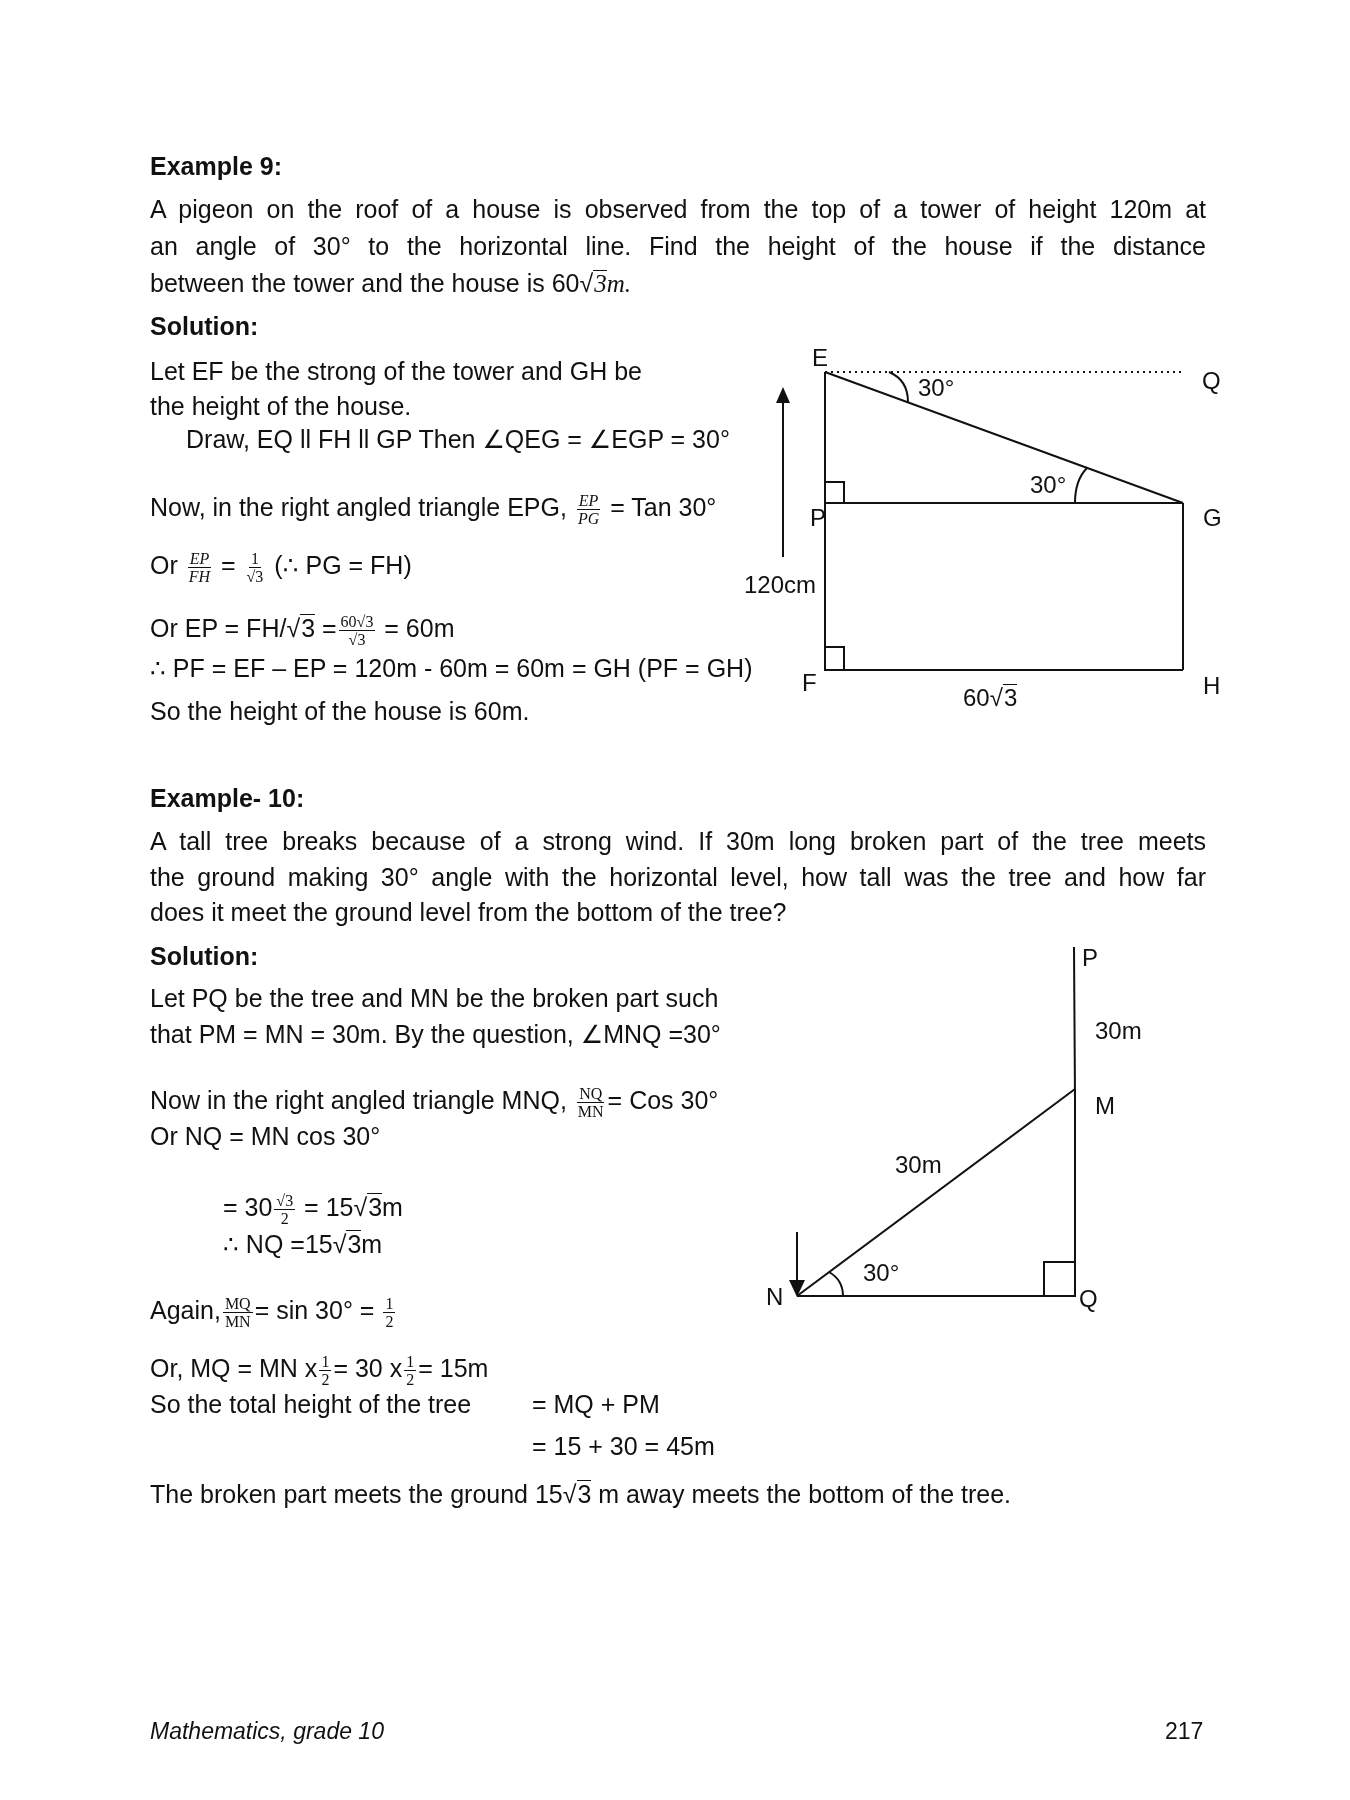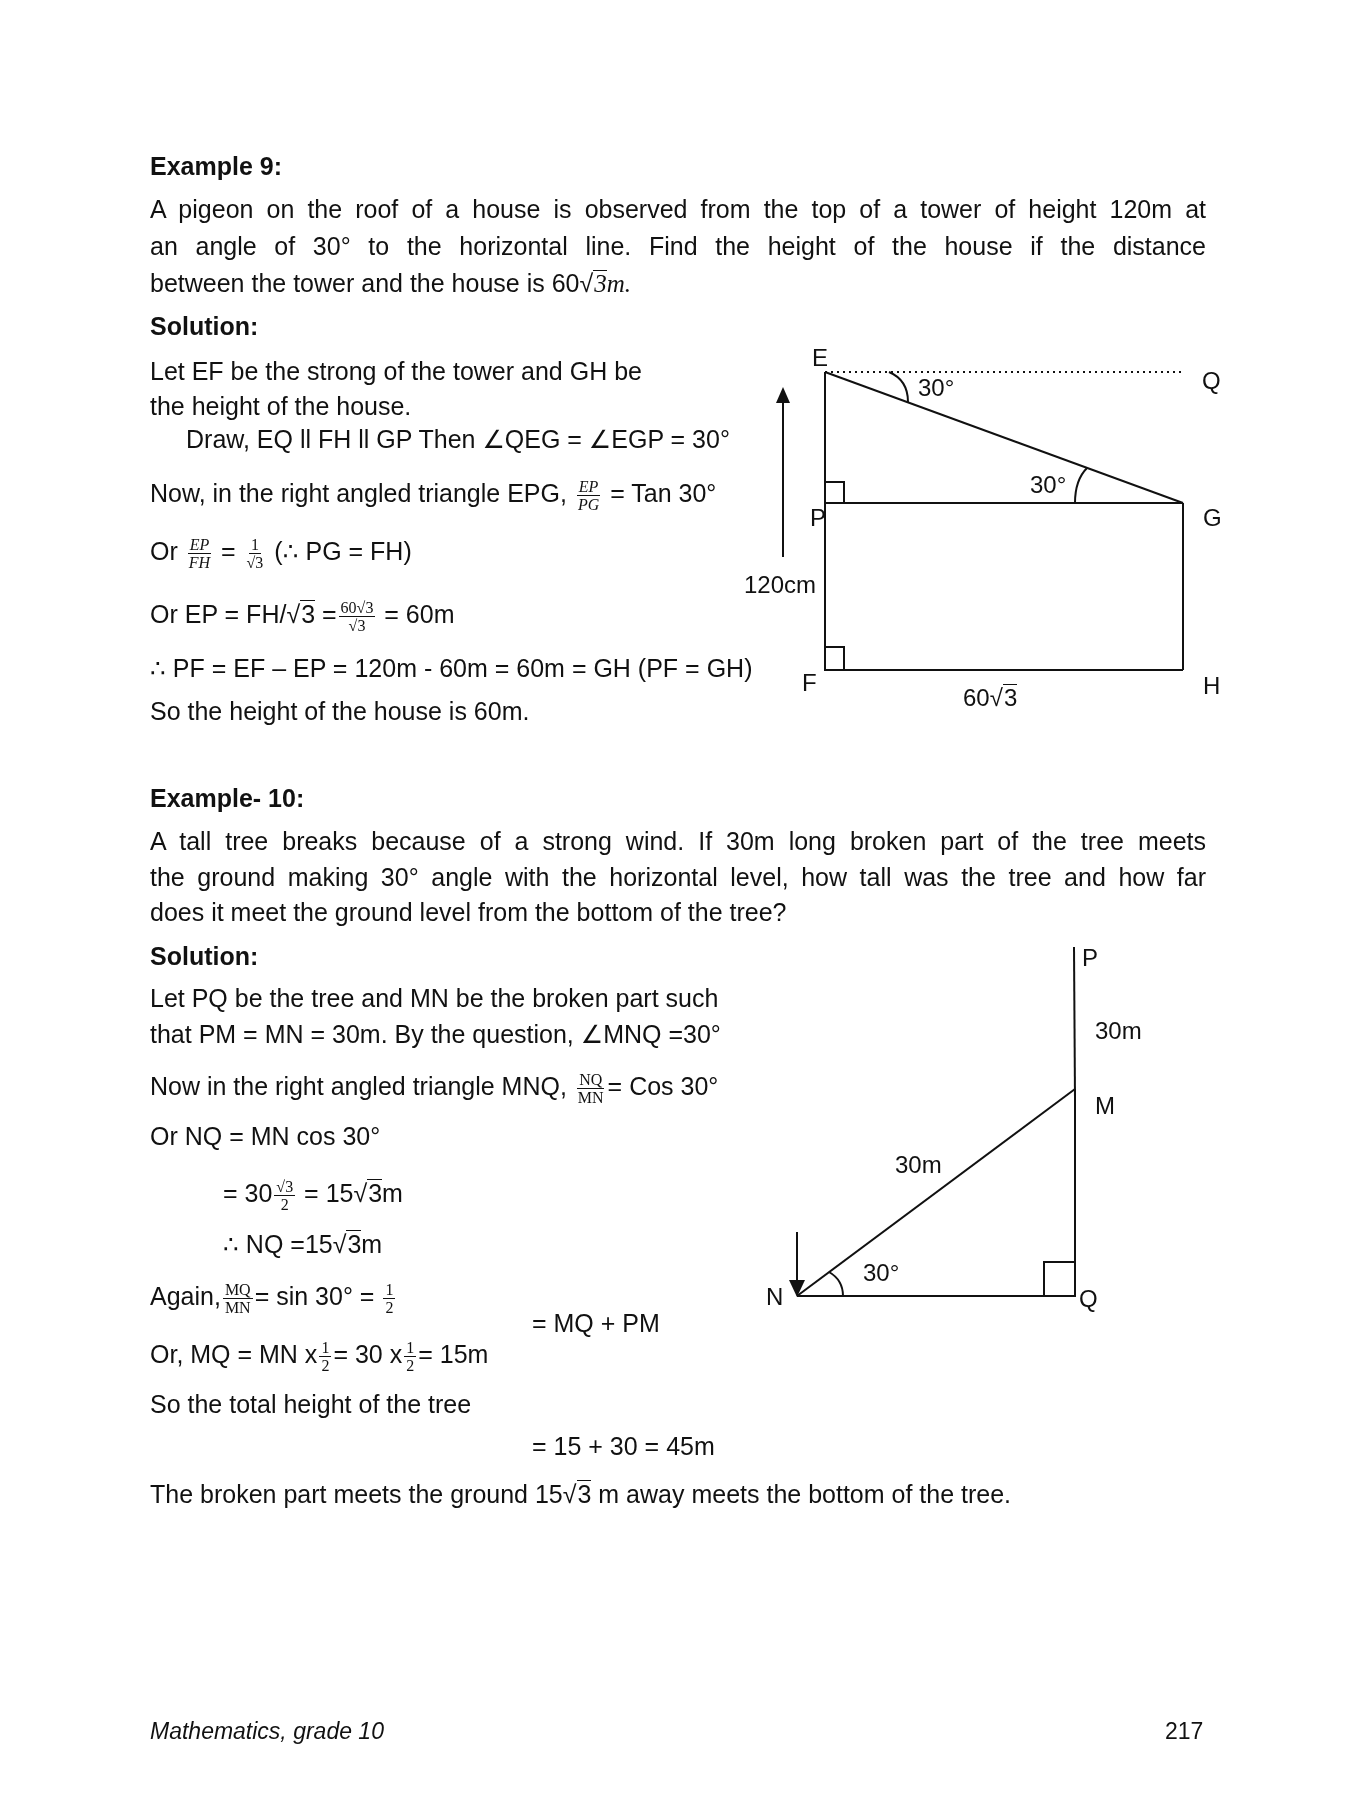--- a/index.html
+++ b/index.html
@@ -11,21 +11,21 @@
     .ln {
       position: absolute; left: 150px; white-space: nowrap;
       font-size: 25px; line-height: 30px;
     }
     .bold { font-weight: bold; }
     .just { width: 1056px; text-align: justify; text-align-last: justify; }
     .serif { font-family: "Liberation Serif", "DejaVu Serif", serif; }
     .it { font-style: italic; }
     .frac {
       display: inline-flex; flex-direction: column; align-items: center;
-      vertical-align: middle; margin: 0 2px;
+      vertical-align: middle; margin: 14px 2px;
       font-size: 16px; line-height: 17px;
     }
     .frac .num { border-bottom: 1.5px solid #111; padding: 0 2px; }
     .frac .den { padding: 0 2px; }
     .sq { display: inline-block; border-top: 1.5px solid #111; line-height: 1.05; padding-left: 1px; }
     .footer { position: absolute; font-size: 23px; }
     svg { position: absolute; left: 0; top: 0; }
     .lbl { position: absolute; font-size: 24px; line-height: 26px; white-space: nowrap; }
   </style>
 </head>
@@ -142,21 +142,21 @@
 <div class="ln" style="top:1339px;">
   <span>Or, MQ = MN x</span><span class="frac serif">
       <span class="num">1</span>
       <span class="den">2</span>
     </span><span>= 30 x</span><span class="frac serif">
       <span class="num">1</span>
       <span class="den">2</span>
     </span><span>= 15m</span>
 </div>
 <div class="ln" style="top:1389px;">So the total height of the tree</div>
-<div class="ln" style="top:1308px; left:532px;">= MQ + PM</div>
+<div class="ln" style="top:1389px; left:532px;">= MQ + PM</div>
 <div class="ln" style="top:1431px; left:532px;">= 15 + 30  = 45m</div>
 <div class="ln" style="top:1479px;">
   <span>The broken part meets the ground 15</span>√<span class="sq">3</span><span> m away meets the bottom of the tree.</span>
 </div>
 
 <div>
   <svg width="1350" height="1800">
     <g stroke="#111" stroke-width="2" fill="none">
       <line x1="1074" y1="947" x2="1075" y2="1100"></line>
       <line x1="1075" y1="1089" x2="1075" y2="1296"></line>

